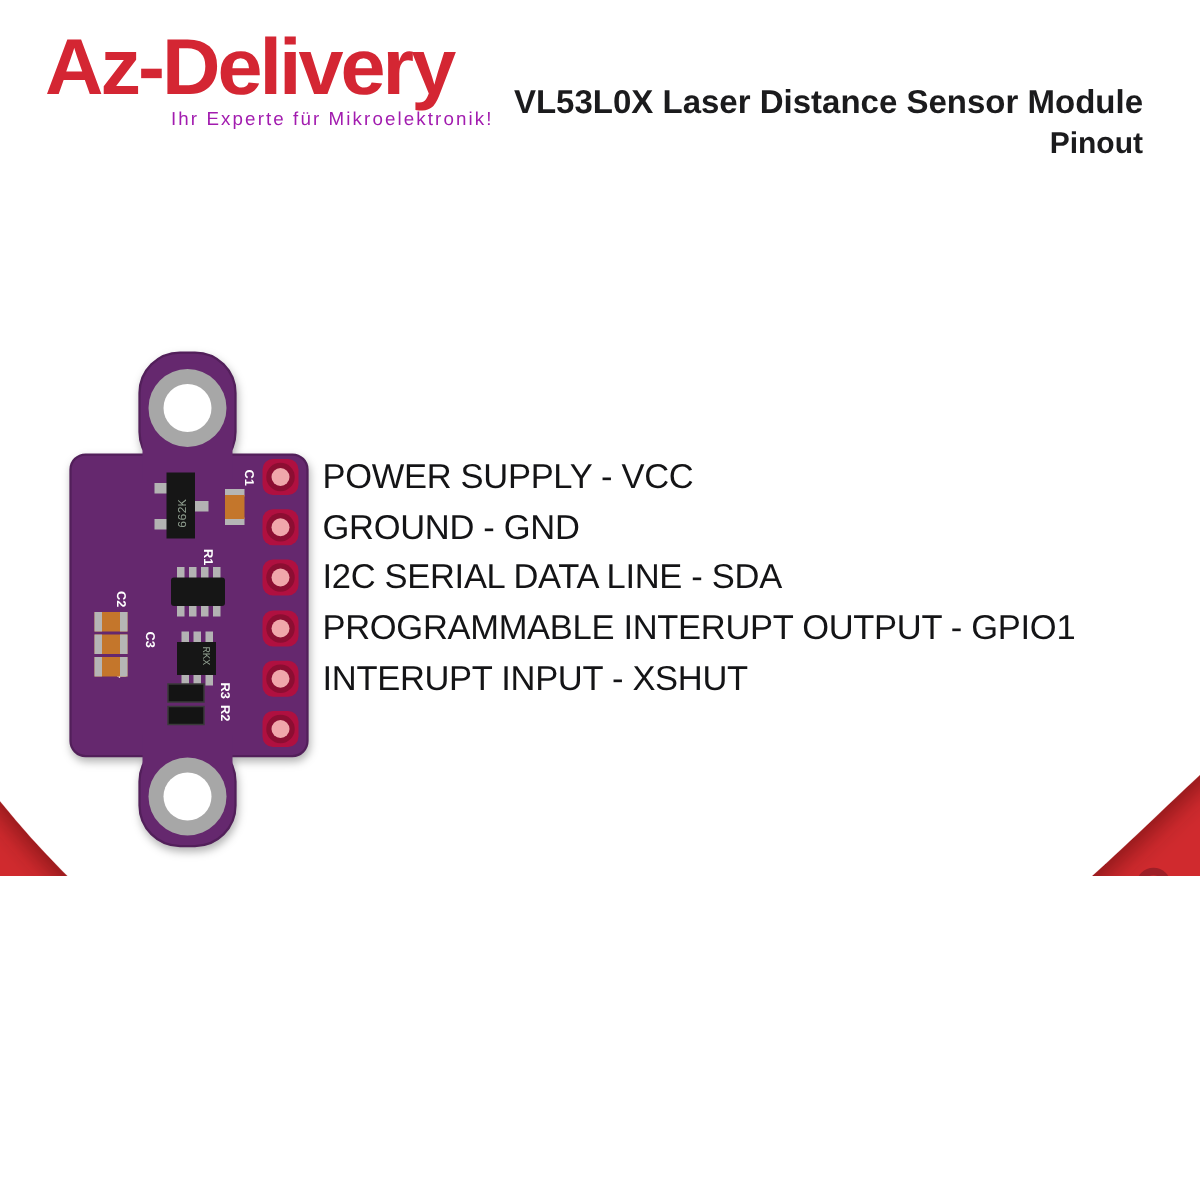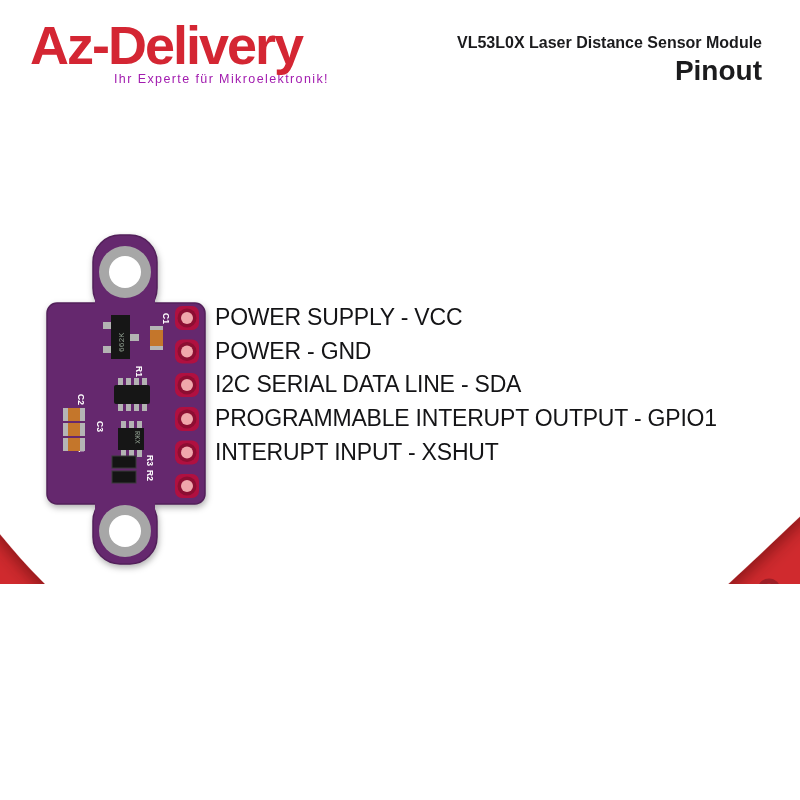--- a/index.html
+++ b/index.html
@@ -16,22 +16,22 @@
     font-size:54px;font-weight:700;color:#d42633;
     letter-spacing:-2px;transform:scaleY(0.98);white-space:nowrap;
   }
   .logo-tagline{
     margin-top:-4px;margin-left:84px;
     font-size:12.5px;color:#a21caf;letter-spacing:1.4px;white-space:nowrap;
   }
   .title-block{
     position:absolute;right:38px;top:30px;text-align:right;color:#1b1b1d;
   }
-  .title-line1{font-size:16px;font-weight:700;line-height:26px;white-space:nowrap;}
-  .title-line2{font-size:28px;font-weight:700;line-height:30px;text-align:right;}
+  .title-line1{font-size:22px;font-weight:700;line-height:26px;white-space:nowrap;margin-top:25px;}
+  .title-line2{font-size:20px;font-weight:700;line-height:30px;text-align:right;}
 
   
   .pin-labels{position:absolute;left:215px;top:301px;}
   .pin-label{
     height:33.6px;display:flex;align-items:center;
     font-size:23px;font-weight:400;color:#141416;
     letter-spacing:-0.2px;white-space:nowrap;
   }
 </style>
 </head>
@@ -208,19 +208,19 @@
       <text transform="translate(147 455) rotate(90)" font-size="8.5" font-weight="bold" fill="#ffffff">R3</text>
     </g>
     <g>
       <rect x="112" y="471" width="24" height="12" fill="#141414" stroke="#3a3a3a" stroke-width="1"></rect>
       <text transform="translate(147 470) rotate(90)" font-size="8.5" font-weight="bold" fill="#ffffff">R2</text>
     </g>
   </svg>
 
   <div class="pin-labels">
     <div class="pin-label">POWER SUPPLY - VCC</div>
-    <div class="pin-label">POWER - GND</div>
+    <div class="pin-label">GROUND - GND</div>
     <div class="pin-label">I2C SERIAL DATA LINE - SDA</div>
     <div class="pin-label">PROGRAMMABLE INTERUPT OUTPUT - GPIO1</div>
     <div class="pin-label">INTERUPT INPUT - XSHUT</div>
   </div>
 
 </div>
 
 </body></html>

